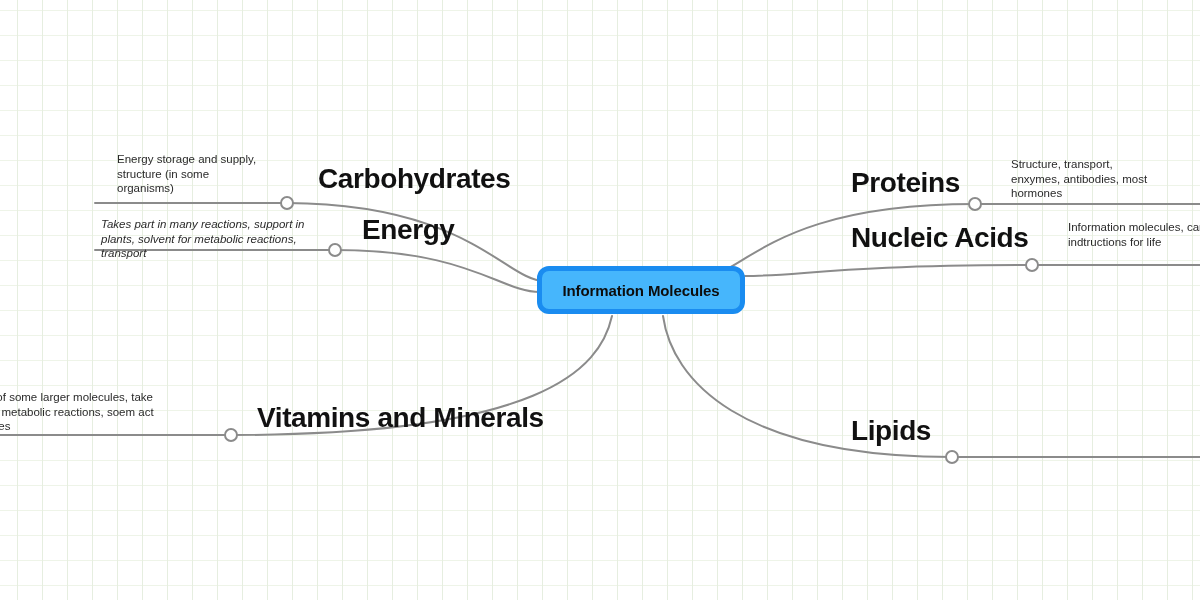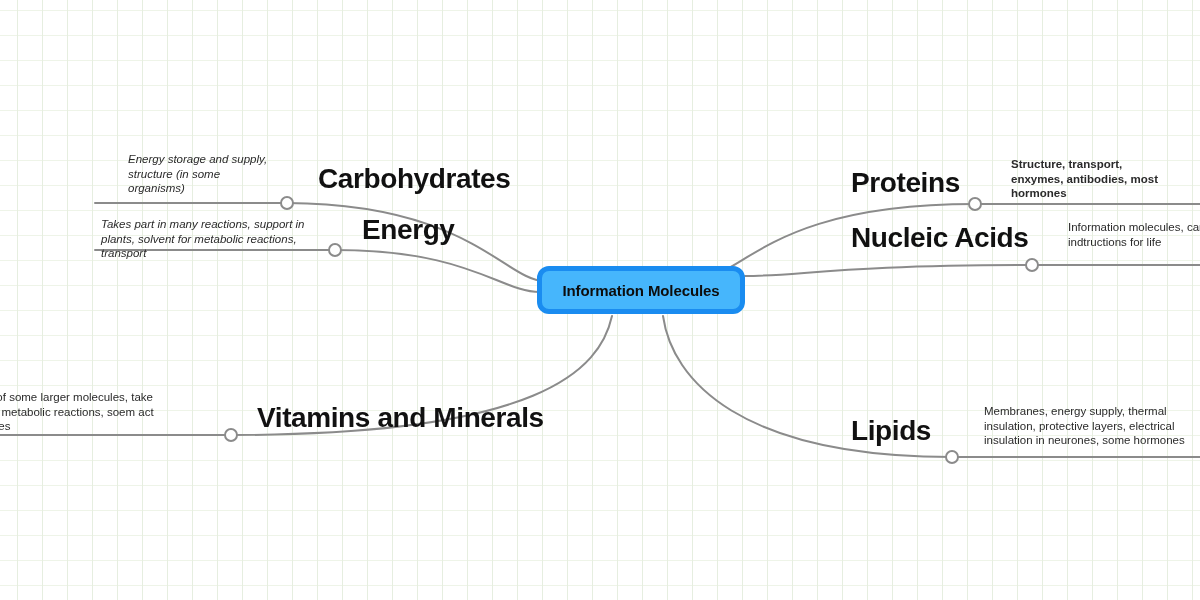--- a/index.html
+++ b/index.html
@@ -134,36 +134,33 @@
   <div class="topic-label" style="left:362px; top:214px;">Energy</div>
 
   <div class="topic-label" style="left:257px; top:402px;">Vitamins and Minerals</div>
 
   <div class="topic-label" style="left:851px; top:167px;">Proteins</div>
 
   <div class="topic-label" style="left:851px; top:222px;">Nucleic Acids</div>
 
   <div class="topic-label" style="left:851px; top:415px;">Lipids</div>
 
-  <div class="note" style="left:128px; top:152px; width:190px;font-style:italic;">Energy storage and supply,
+  <div class="note" style="left:117px; top:152px; width:190px;">Energy storage and supply,
 structure (in some
 organisms)</div>
 
   <div class="note" style="left:101px; top:217px; width:215px;font-style:italic;">Takes part in many reactions, support in
 plants, solvent for metabolic reactions,
 transport</div>
 
   <div class="note" style="left:-42px; top:390px; width:250px;">n parts of some larger molecules, take
 in some metabolic reactions, soem act
 benzymes</div>
 
-  <div class="note" style="left:1011px; top:157px; width:160px;font-weight:bold;">Structure, transport,
+  <div class="note" style="left:1011px; top:157px; width:160px;">Structure, transport,
 enxymes, antibodies, most
 hormones</div>
 
   <div class="note" style="left:1068px; top:220px; width:180px;">Information molecules, car
 indtructions for life</div>
 
-  <div class="note" style="left:984px; top:404px; width:215px;">Membranes, energy supply, thermal
-insulation, protective layers, electrical
-insulation in neurones, some hormones</div>
 
 </div>
 
 </body></html>

